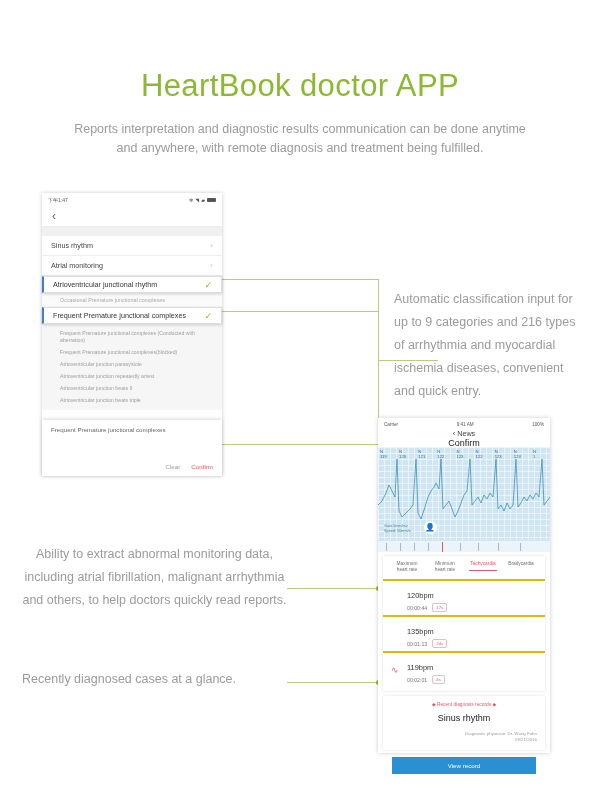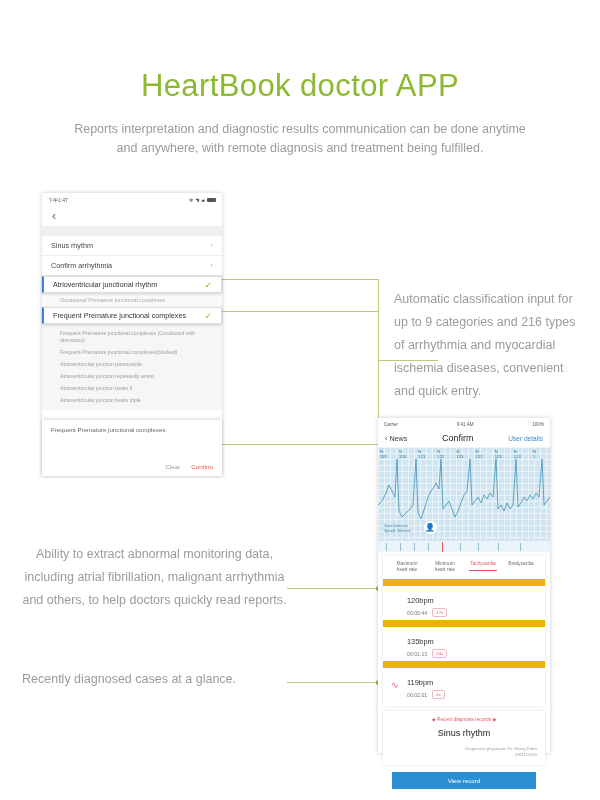--- a/index.html
+++ b/index.html
@@ -93,21 +93,21 @@
   .act-clear { color: #9a9a9a; }
   .act-confirm { color: #e8584f; }
 
   
   #phone2 { left: 378px; top: 418px; width: 172px; height: 335px; }
   .sb2 { height: 11px; padding: 1px 6px 0; display:flex;
          align-items:center; justify-content:space-between;
          font-size: 4.6px; color:#555; background:#fff; }
   .navbar2 {
     height: 18px; display: flex; align-items: center;
-    justify-content: space-between; padding: 0 7px; background: #fff;
+    justify-content: space-between; padding: 0 7px; background: #fff; flex-direction: column;
   }
   .navbar2 .n-left { font-size: 7.2px; color: #3d3d3d; }
   .navbar2 .n-title { font-size: 9px; color: #222; }
   .navbar2 .n-right { font-size: 6.6px; color: #3b8fd4; }
 
   .ecg {
     position: relative; height: 93px; overflow: hidden;
     background:
       repeating-linear-gradient(to right, rgba(255,255,255,.55) 0 1px, transparent 1px 6px),
       repeating-linear-gradient(to bottom, rgba(255,255,255,.55) 0 1px, transparent 1px 6px),
@@ -140,21 +140,21 @@
   .tabs { display: flex; align-items: flex-start; padding: 5px 5px 0; }
   .tab { flex: 1; text-align: center; font-size: 4.8px; color: #6f6f6f;
          line-height: 6px; padding-bottom: 4px; }
   .tab.active { color: #e8586b; position: relative; }
   .tab.active::after {
     content: ""; position: absolute; left: 12%; right: 12%; bottom: 0;
     height: 1.2px; background: #e8586b;
   }
   .vitals { padding: 2px 0 4px; }
   .vital { display: flex; align-items: center; gap: 5px;
-           padding: 3px 8px; border-top: 7px solid #eab308; }
+           padding: 3px 8px; border-top: 2px solid #eab308; }
   .vital .icon-ecg { width: 11px; color: #e8586b; font-size: 9px; }
   .vital .vcol .bpm { font-size: 7.4px; color: #333; }
   .vital .vrow2 { display: flex; align-items: center; gap: 5px; margin-top: 1px; }
   .vital .time { font-size: 5.2px; color: #777; }
   .badge {
     font-size: 4.4px; color: #e8586b; border: 1px solid #f0b8c0;
     border-radius: 2px; padding: 1px 3px; background: #fff;
   }
 
   .diagcard { background: #fff; margin: 5px 5px 0; padding: 6px 8px 7px;
@@ -223,21 +223,21 @@
       <span class="back">‹</span>
     </div>
 
     <div class="graybar"></div>
 
     <div class="symrow">
       <span>Sinus rhythm</span>
       <span class="chev">›</span>
     </div>
     <div class="symrow">
-      <span>Confirm arrhythmia</span>
+      <span>Atrial monitoring</span>
       <span class="chev">›</span>
     </div>
 
     <div class="selrow">
       <span>Atrioventricular junctional rhythm</span>
       <span class="tick">✓</span>
     </div>
 
     <div class="subitem">Occasional Premature junctional complexes</div>
 

